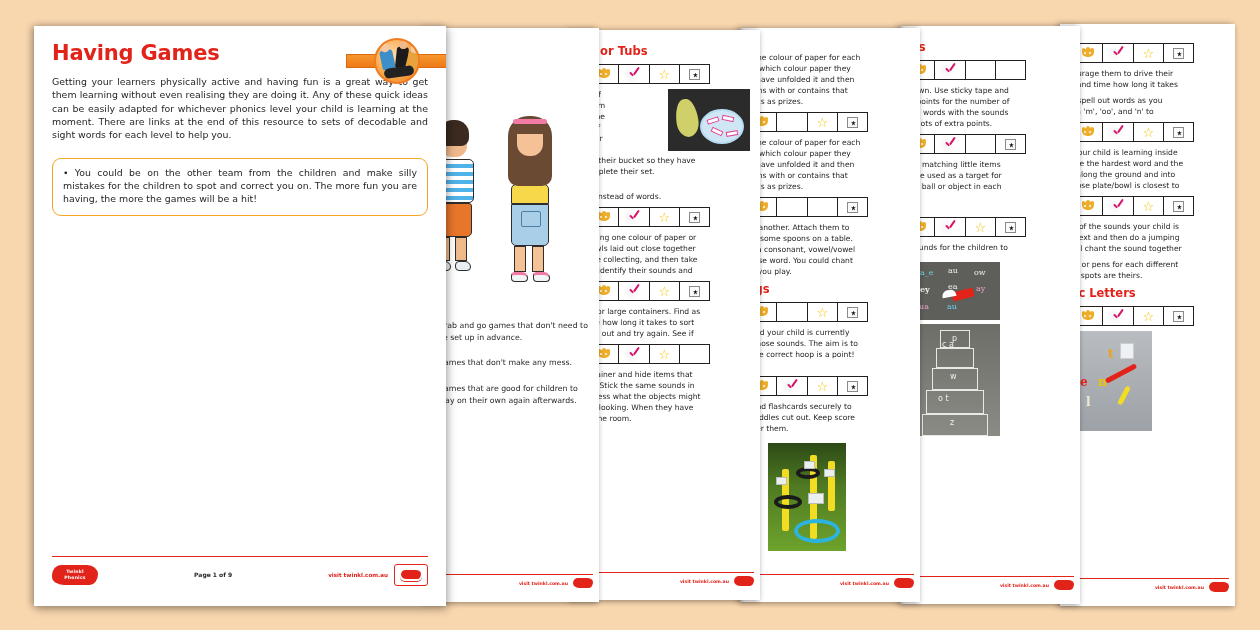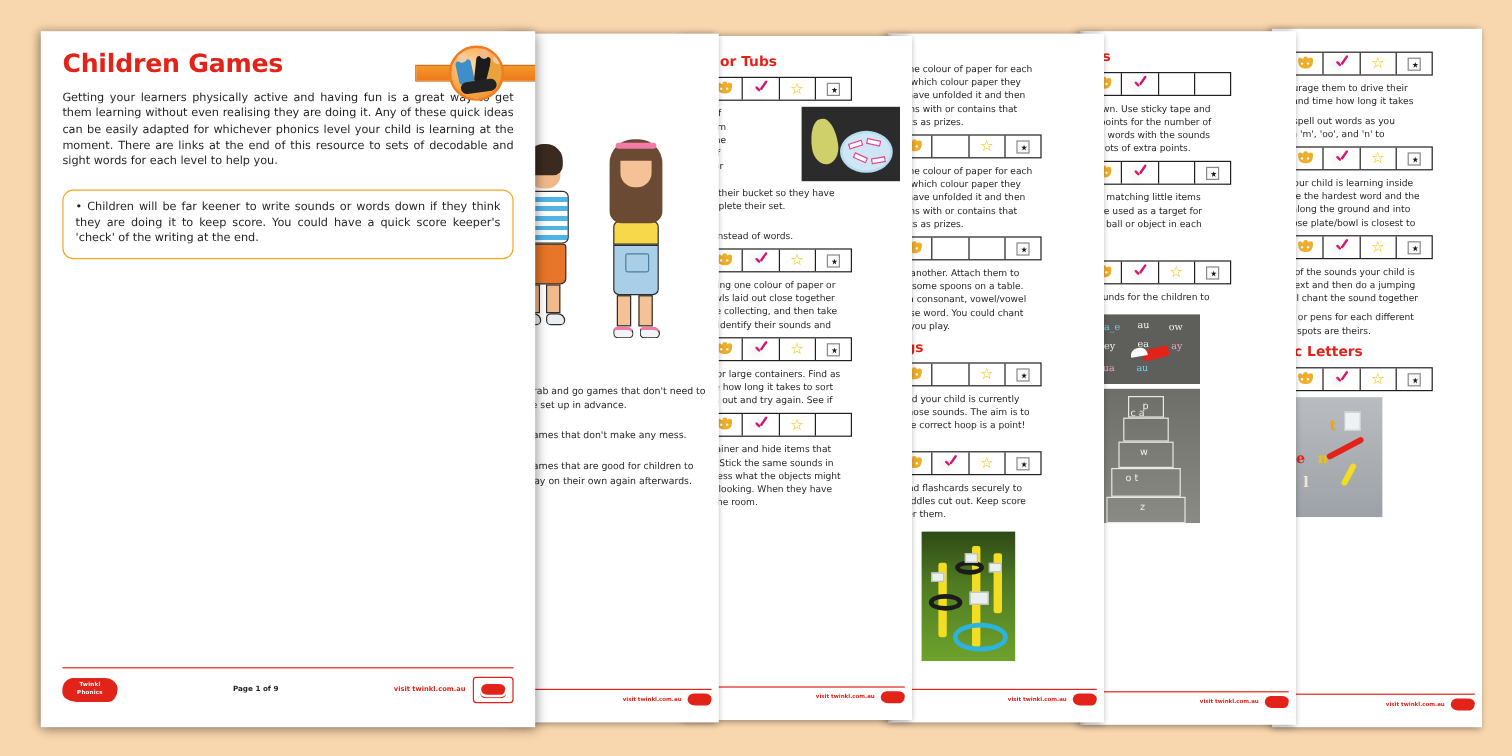--- a/index.html
+++ b/index.html
@@ -430,21 +430,21 @@
             <div class="body-txt" style="font-size:6.6px;">pscotch
 in the
 and
 ump</div>
           </div>
           <div>
             <div class="photo ph-chalk1">
               <b style="left:6px; top:6px; color:#6fd0e8;">a_e</b>
               <b style="left:34px; top:4px; color:#f0f0f0;">au</b>
               <b style="left:60px; top:6px; color:#f0f0f0;">ow</b>
-              <b style="left:6px; top:22px; color:#f0f0f0;">ey</b>
+              <b style="left:6px; top:22px; color:#f0f0f0;font-weight:bold;">ey</b>
               <b style="left:34px; top:20px; color:#f0f0f0;">ea</b>
               <b style="left:62px; top:22px; color:#e9a3c4;">ay</b>
               <b style="left:5px; top:40px; color:#e9a3c4;">ua</b>
               <b style="left:33px; top:40px; color:#6fd0e8;">au</b>
               <b style="left:62px; top:56px; color:#ddd;margin-left:40px;">or</b>
               <span style="position:absolute; left:38px; top:28px; width:22px; height:9px; background:#e2231a; transform:rotate(-14deg); border-radius:2px;"></span>
               <span style="position:absolute; left:28px; top:28px; width:14px; height:7px; background:#fff; border-radius:6px 6px 0 0; transform:rotate(-10deg);"></span>
             </div>
           </div>
         </div>
@@ -822,27 +822,27 @@
     <div class="p1-inner">
       <div class="header-bar"></div>
       <div class="header-badge">
         <span class="badge-fig bf1"></span>
         <span class="badge-fig bf2"></span>
         <span class="badge-fig bf3"></span>
         <span class="badge-fig bf4"></span>
       </div>
 
       <div class="title">
-        <div>Children Games</div>
+        <div>Having Games</div>
       </div>
 
       <div class="intro">Getting your learners physically active and having fun is a great way to get them learning without even realising they are doing it. Any of these quick ideas can be easily adapted for whichever phonics level your child is learning at the moment. There are links at the end of this resource to sets of decodable and sight words for each level to help you.</div>
 
       <div class="tips">
-        <p>• Children will be far keener to write sounds or words down if they think they are doing it to keep score. You could have a quick score keeper's 'check' of the writing at the end.</p>
+        <p>• You could be on the other team from the children and make silly mistakes for the children to spot and correct you on. The more fun you are having, the more the games will be a hit!</p>
       </div>
 
       <div class="footer">
         <div class="logo-blob">
           <span>Twinkl</span>
           <span>Phonics</span>
         </div>
         <div class="page-num">Page 1 of 9</div>
         <div style="display:flex; align-items:center; gap:6px;">
           <span class="visit">visit twinkl.com.au</span>

